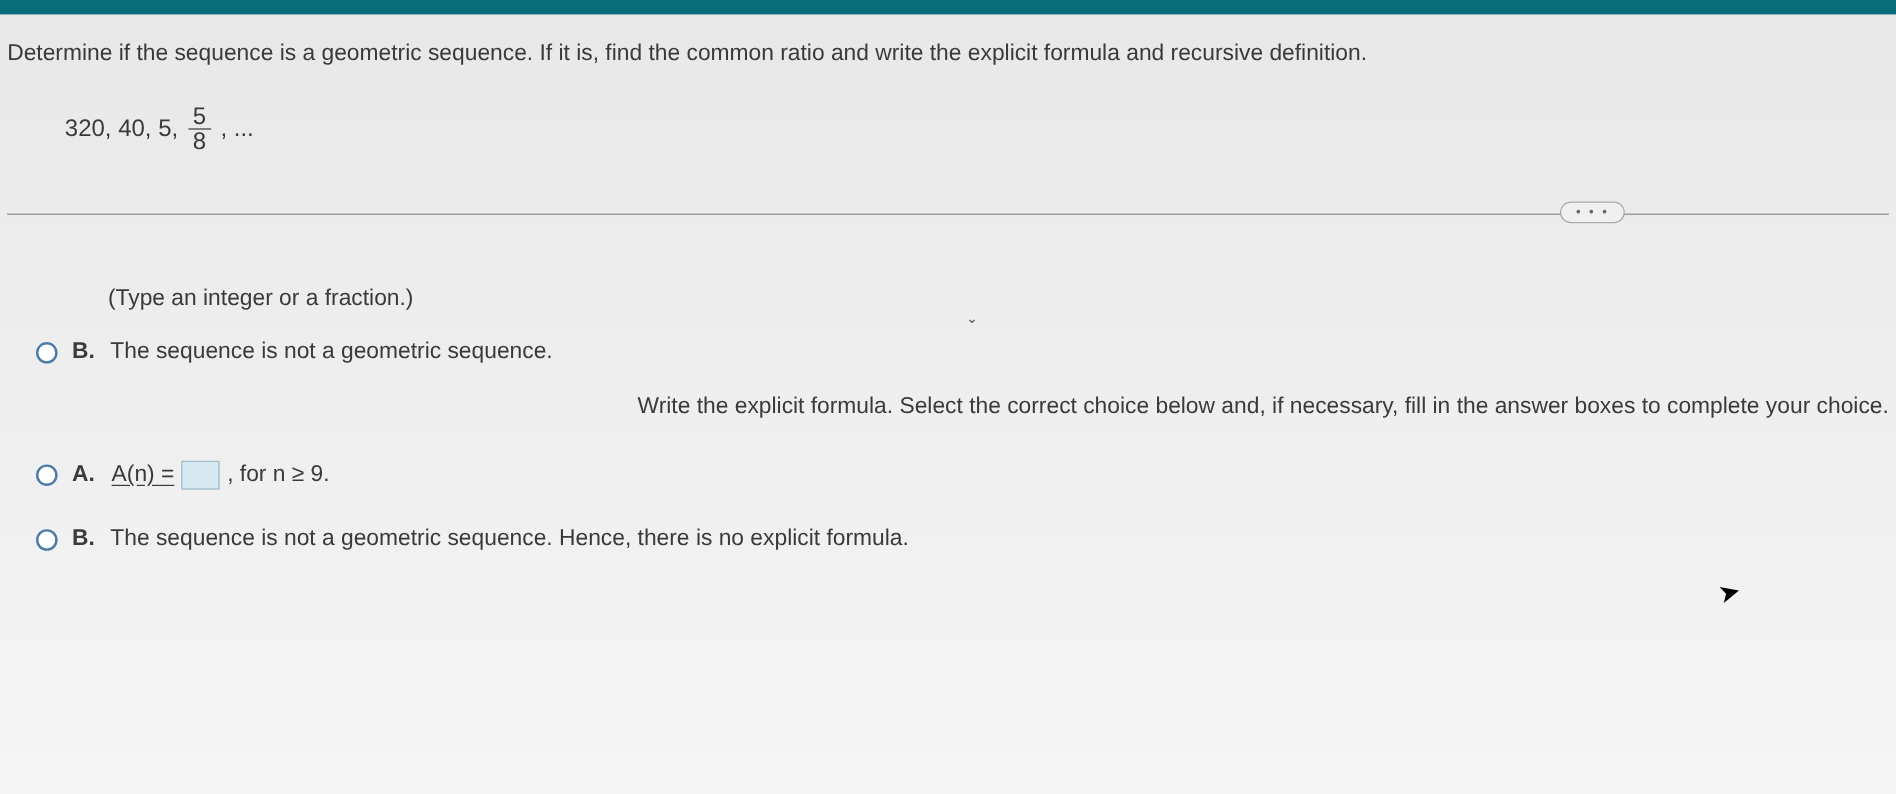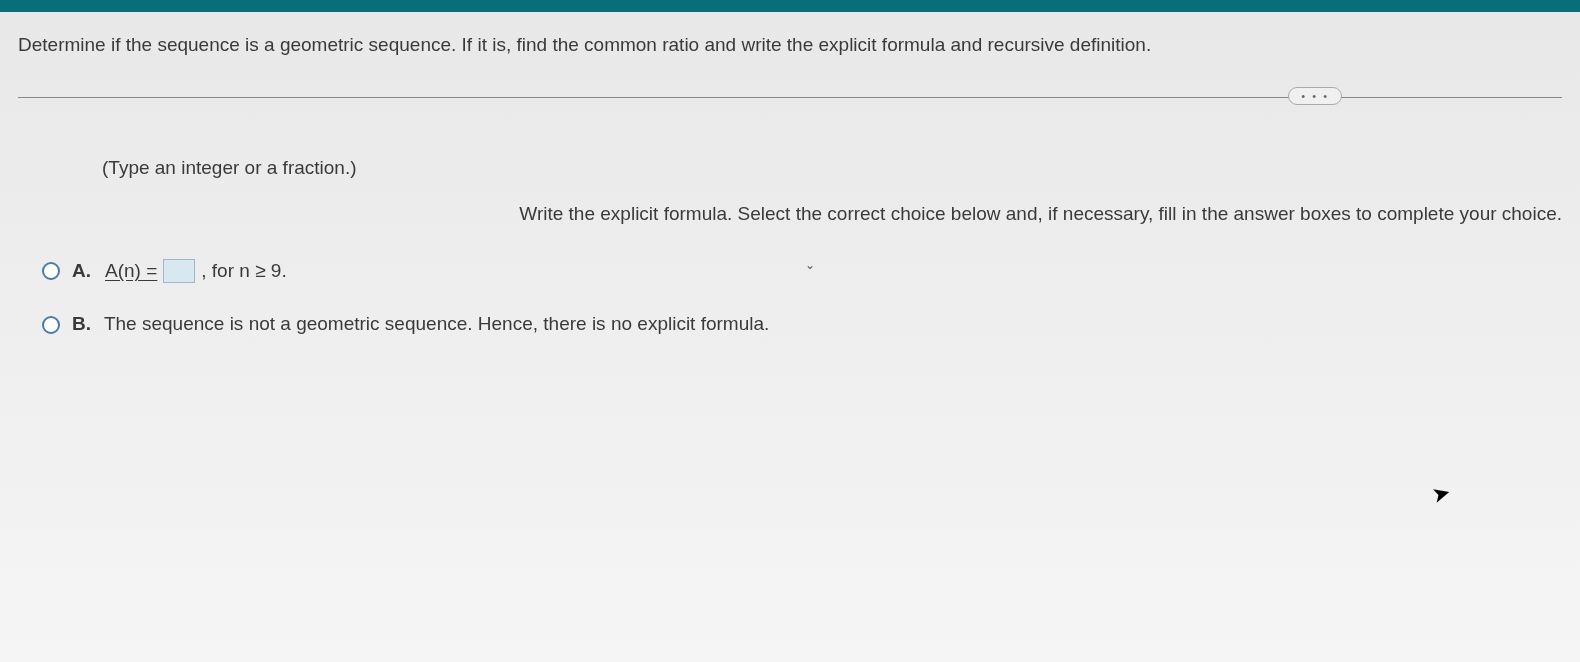--- a/index.html
+++ b/index.html
@@ -13,21 +13,21 @@
       width: 1580px;
       height: 662px;
       overflow: hidden;
       position: relative;
     }
     .top-bar {
       height: 12px;
       background: #0a6d7a;
     }
     .content {
-      padding: 20px 18px;
+      padding: 20px 6px;
       color: #3a3a3a;
       font-size: 19px;
     }
     .question-text {
       margin-bottom: 28px;
       line-height: 1.4;
     }
     .sequence {
       margin-left: 48px;
       margin-bottom: 40px;
@@ -151,30 +151,45 @@
   </style>
 </head>
 <body>
 
 <div class="top-bar"></div>
 
 <div class="content">
 
   <div class="question-text">Determine if the sequence is a geometric sequence. If it is, find the common ratio and write the explicit formula and recursive definition.</div>
 
+  <div class="sequence">
+    <span>320, 40, 5,</span>
+    <span class="fraction">
+      <span class="num">5</span>
+      <span class="den">8</span>
+    </span>
+    <span>, ...</span>
+  </div>
 
   <div class="divider-row">
     <div class="divider-line"></div>
     <div class="divider-badge">• • •</div>
   </div>
 
   <span class="dropdown-caret">⌄</span>
 
   <div class="hint-text">(Type an integer or a fraction.)</div>
 
+  <div class="option-row">
+    <div class="radio"></div>
+    <div class="option-content">
+      <span class="option-label">B.</span>
+      <span>The sequence is not a geometric sequence.</span>
+    </div>
+  </div>
 
   <div class="section-prompt">Write the explicit formula. Select the correct choice below and, if necessary, fill in the answer boxes to complete your choice.</div>
 
   <div class="option-row">
     <div class="radio"></div>
     <div class="option-content">
       <div class="formula-line">
         <span class="option-label">A.</span>
         <span class="underline">A(n) =</span>
         <span class="answer-box"></span>

